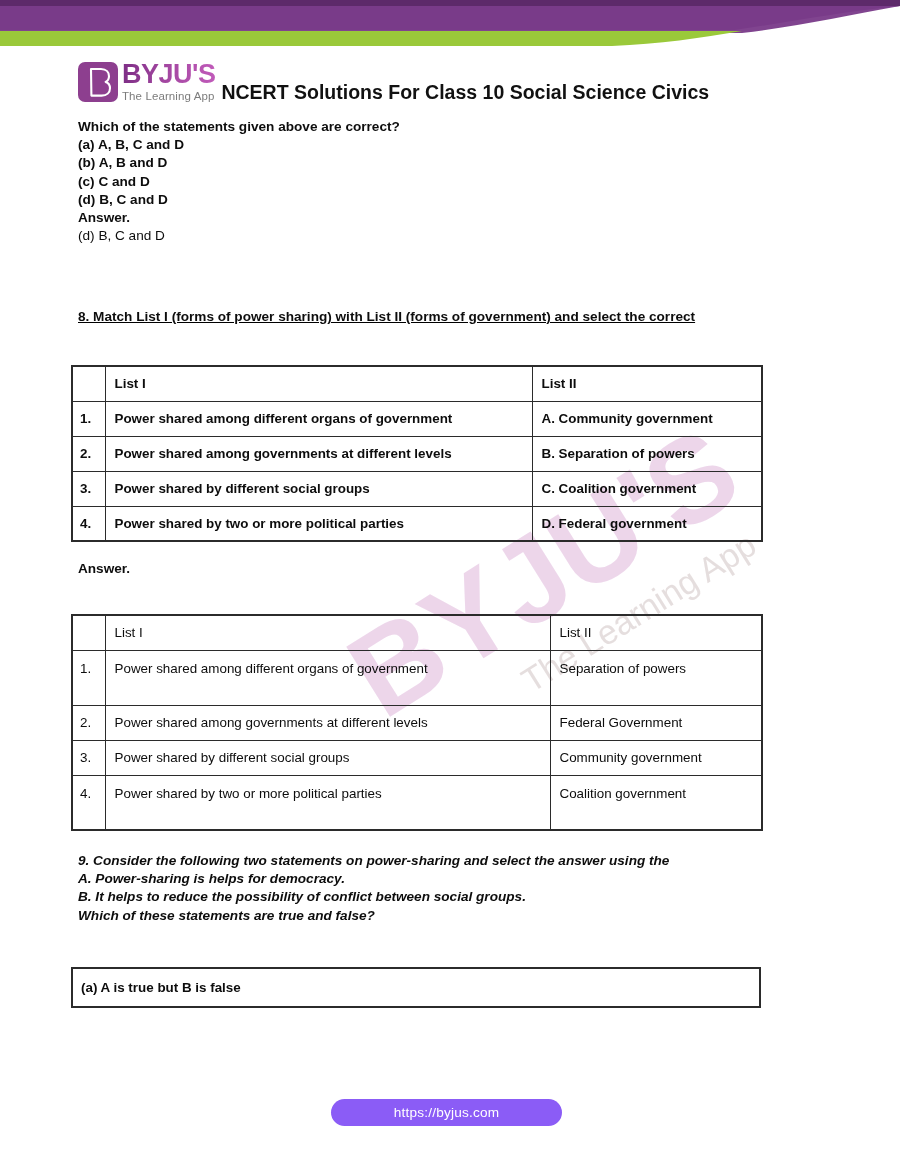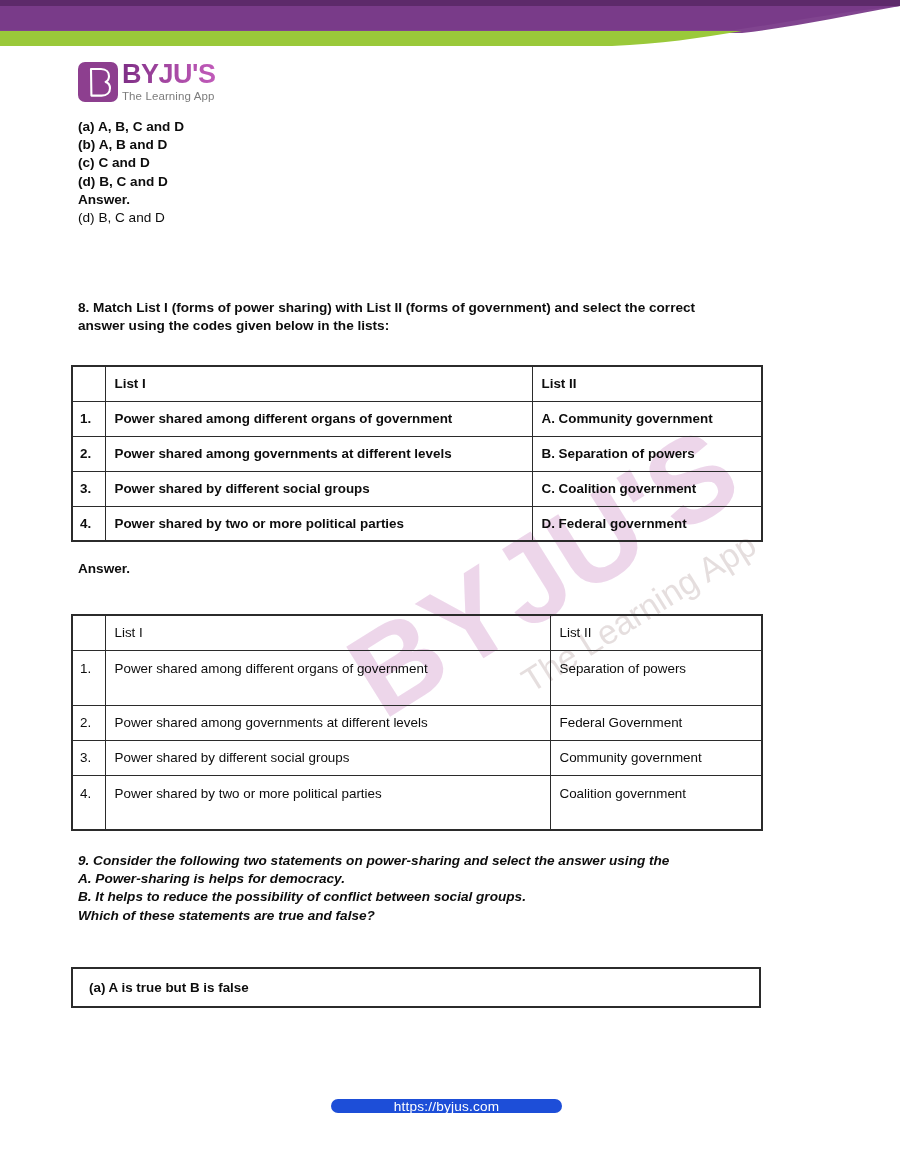--- a/index.html
+++ b/index.html
@@ -169,31 +169,31 @@
   #table-match tr { height: 35px; }
 
   
   #table-answer { left: 71px; top: 614px; width: 690px; }
   #table-answer .c-num { width: 33px; }
   #table-answer .c-l1  { width: 445px; }
   #table-answer .c-l2  { width: 212px; }
 
   
   #table-options { left: 71px; top: 967px; width: 690px; }
-  #table-options td { font-weight: bold; padding: 10px 16px; }
+  #table-options td { font-weight: bold; padding: 10px 8px; }
 
   
   .footer-pill {
     position: absolute;
     left: 331px;
     top: 1099px;
     width: 231px;
-    height: 14px;
+    height: 27px;
     border-radius: 14px;
-    background: #1d4ed8;
+    background: #8b5cf6;
     display: flex;
     align-items: center;
     justify-content: center;
   }
   .footer-pill span {
     color: #ffffff;
     font-size: 13.6px;
     letter-spacing: 0.2px;
   }
 </style>
@@ -227,34 +227,35 @@
           <svg width="40" height="40" viewBox="0 0 40 40" xmlns="http://www.w3.org/2000/svg">
             <path d="M13 7 L23 7 C28.5 7 31 10.5 31 14.2 C31 17 29.6 19 27.6 19.9
                      C30.2 20.7 32 23 32 26.2 C32 30.6 28.8 33.6 23.6 33.6 L13.4 33.6 Z" fill="none" stroke="#ffffff" stroke-width="2.1" stroke-linejoin="round"></path>
           </svg>
         </div>
         <div class="logo-words">
           <div class="logo-byjus">BYJU'S</div>
           <div class="logo-tag">The Learning App</div>
         </div>
       </div>
+      <div class="page-title">NCERT Solutions For Class 10 Social Science Civics</div>
     </div>
 
     <div class="block" style="top:118px;">
+      <div class="line b">Which of the statements given above are correct?</div>
       <div class="line b">(a) A, B, C and D</div>
       <div class="line b">(b) A, B and D</div>
       <div class="line b">(c) C and D</div>
       <div class="line b">(d) B, C and D</div>
       <div class="line b">Answer.</div>
       <div class="line n">(d) B, C and D</div>
     </div>
 
-    <div class="block" style="top:299px;">
+    <div class="block" style="top:308px;text-decoration:underline;">
       <div class="line b">8. Match List I (forms of power sharing) with List II (forms of government) and select the correct</div>
-      <div class="line b">answer using the codes given below in the lists:</div>
     </div>
 
     <table class="tbl bold" id="table-match">
       <colgroup>
         <col class="c-num">
           <col class="c-l1">
           <col class="c-l2">
       </colgroup>
       <tbody>
         <tr>

